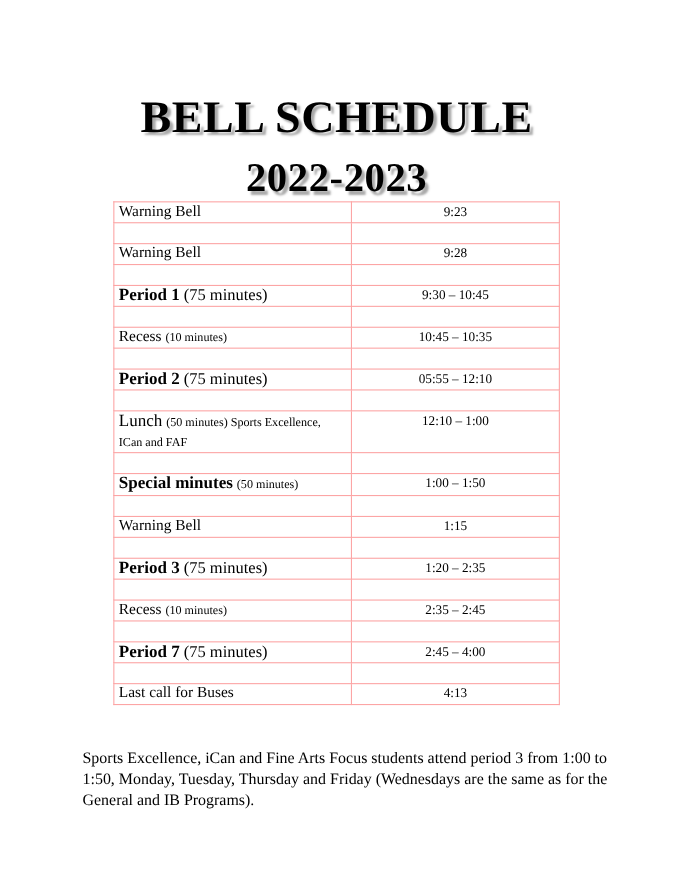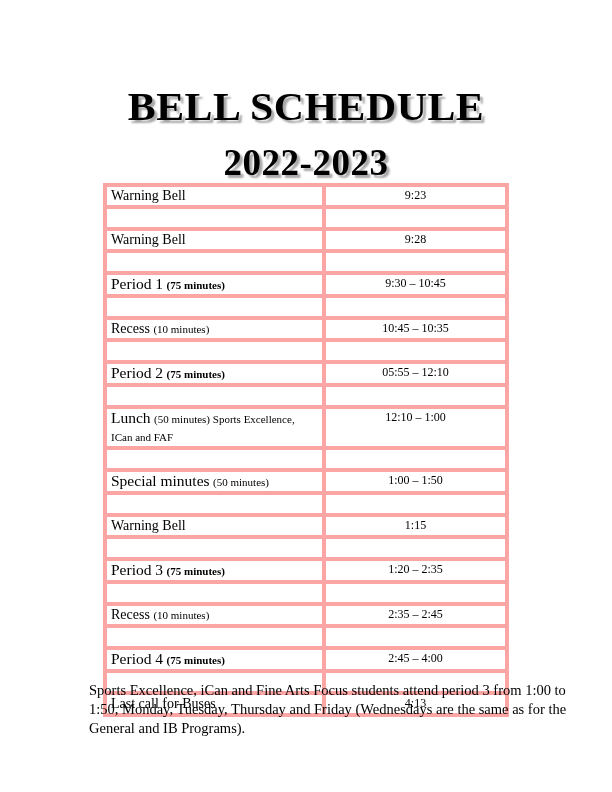--- a/index.html
+++ b/index.html
@@ -41,41 +41,41 @@
     }
     .schedule {
       position: absolute;
       left: 103px;
       top: 183px;
       width: 406px;
       border-collapse: collapse;
       table-layout: fixed;
     }
     .schedule td {
-      border: 4px solid #fca5a5;
+      border: 1px solid #fca5a5;
       padding: 0 4px;
       height: 18px;
       font-size: 14px;
       line-height: 17px;
       vertical-align: top;
       white-space: nowrap;
       overflow: hidden;
     }
     .schedule td.label { width: 207px; padding-left: 4px; }
     .schedule td.time { text-align: center; font-size: 12px; }
     .schedule tr.blank td { height: 18px; }
     .schedule tr.tall td { height: 31px; }
     .schedule tr.tall td.label { white-space: normal; }
-    .lbl-bold { font-weight: normal; margin-top: 45px; }
+    .lbl-bold { font-weight: bold; margin-top: 45px; }
     .lbl-note { font-size: 11px; }
-    .lbl-note-bold { font-size: 11px; font-weight: bold; }
+    .lbl-note-bold { font-size: 15px; font-weight: normal; }
     .lbl-big { font-size: 15.5px; }
     .footer {
       position: absolute;
-      left: 89px;
+      left: 75px;
       top: 681px;
       width: 480px;
       font-size: 14.5px;
       line-height: 19px;
       margin: 0;
     }
   </style>
 </head>
 <body>
 
@@ -168,21 +168,21 @@
     <tr>
       <td class="label"><span>Recess</span> <span class="lbl-note">(10 minutes)</span></td>
       <td class="time">2:35 – 2:45</td>
     </tr>
     <tr class="blank">
         <td class="label"></td>
         <td class="time"></td>
       </tr>
 
     <tr>
-      <td class="label"><span class="lbl-bold lbl-big">Period 4</span> <span class="lbl-note-bold">(75 minutes)</span></td>
+      <td class="label"><span class="lbl-bold lbl-big">Period 7</span> <span class="lbl-note-bold">(75 minutes)</span></td>
       <td class="time">2:45 – 4:00</td>
     </tr>
     <tr class="blank">
         <td class="label"></td>
         <td class="time"></td>
       </tr>
 
     <tr>
       <td class="label"><span>Last call for Buses</span></td>
       <td class="time">4:13</td>

